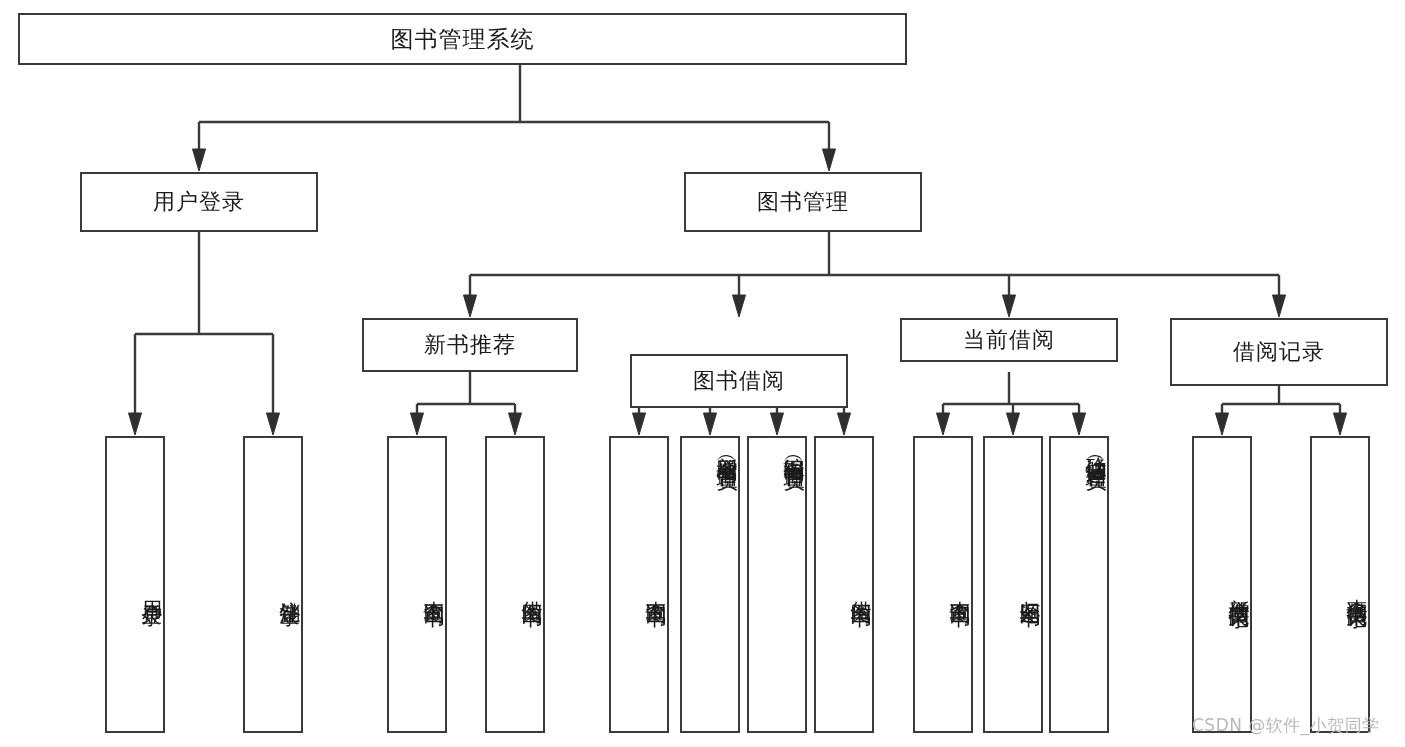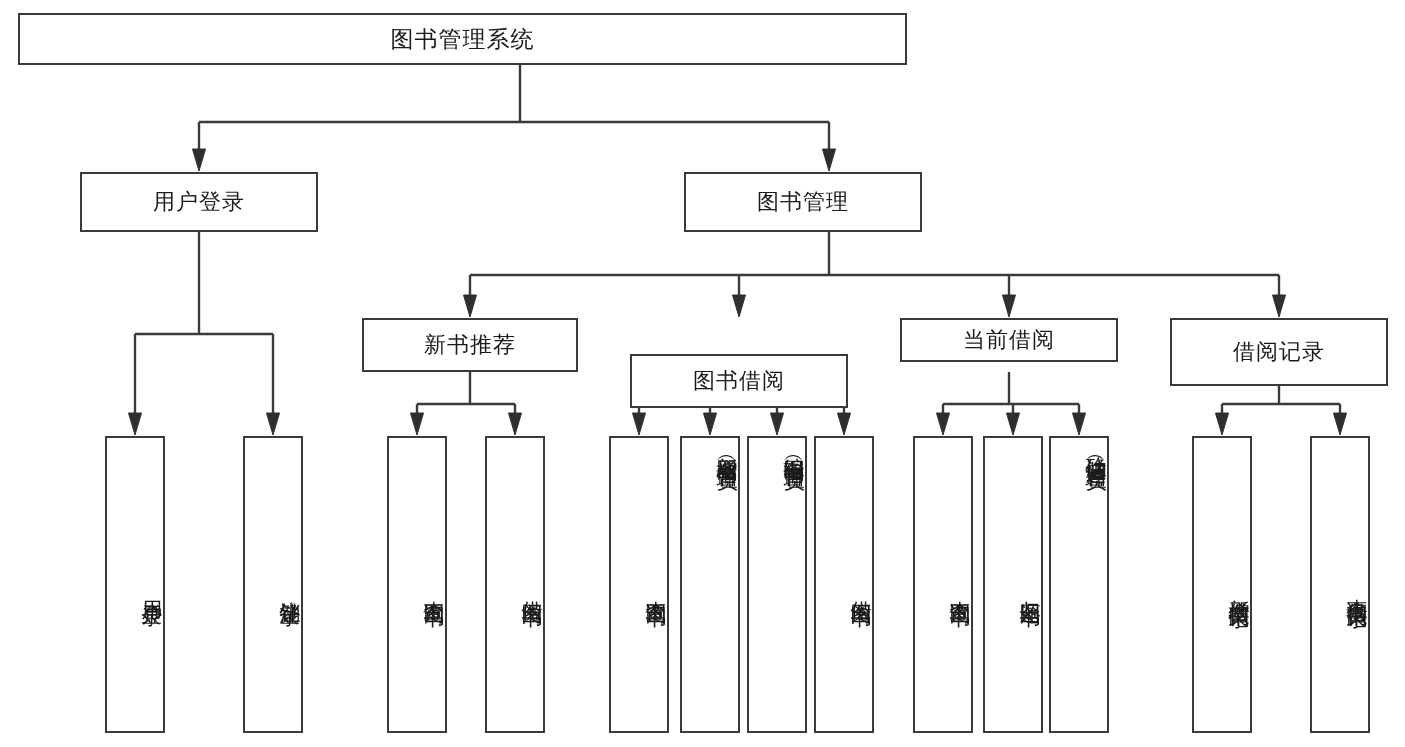--- a/index.html
+++ b/index.html
@@ -179,13 +179,14 @@
       <div class="node leaf tall-text " style="left: 1049px; top: 436px; width: 60px; height: 297px;">
         <span class="node-label">确认归还（管理员）</span>
       </div>
       <div class="node leaf " style="left: 1192px; top: 436px; width: 60px; height: 297px;">
         <span class="node-label">新增借阅记录</span>
       </div>
       <div class="node leaf " style="left: 1310px; top: 436px; width: 60px; height: 297px;">
         <span class="node-label">查询借阅记录</span>
       </div>
     </div>
+  <div class="watermark" style="left:1192px; top:714px;">CSDN @软件_小贺同学</div>
 </div>
 
 </body></html>

